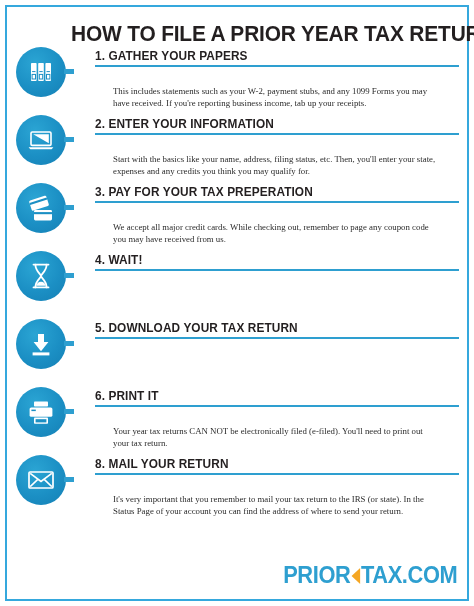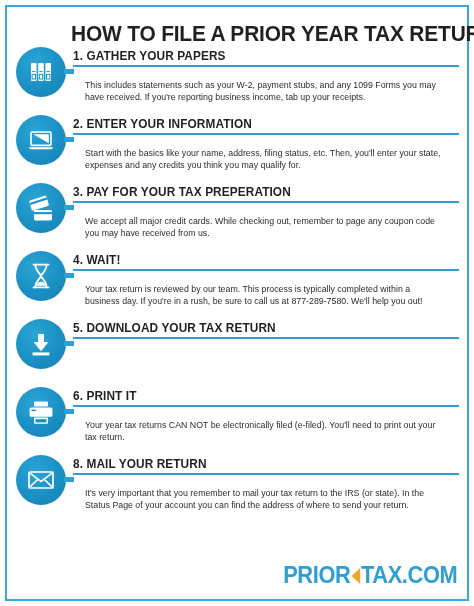--- a/index.html
+++ b/index.html
@@ -62,21 +62,21 @@
   .steps {
     position: absolute;
     left: 0;
     top: 40px;
     right: 0;
   }
 
   .step {
     position: relative;
     min-height: 64px;
-    padding-left: 66px;
+    padding-left: 88px;
     padding-right: 8px;
     margin-bottom: 4px;
     box-sizing: border-box;
   }
 
   .badge {
     position: absolute;
     left: 9px;
     top: 0px;
     width: 50px;
@@ -115,25 +115,25 @@
   }
 
   .rule {
     height: 2px;
     background: #2e9fd0;
     margin-bottom: 5px;
     width: 100%;
   }
 
   .step-body {
-    font-family: Liberation Sans, sans-serif;
+    font-family: Liberation Serif, serif;
     font-size: 8.8px;
     line-height: 12.3px;
     color: #2b2b2b;
-    margin: 12px;
+    margin: 18px;
     padding-right: 4px;
   }
 
   .logo {
     position: absolute;
     right: 10px;
     bottom: 10px;
     display: flex;
     align-items: center;
     font-family: "Liberation Sans Narrow", "Liberation Sans", sans-serif;
@@ -229,21 +229,20 @@
               <line x1="5.5" y1="26.4" x2="20.5" y2="26.4"></line>
               <path d="M7.4 3.6 C7.4 10.4 13 13.2 13 15 C13 16.8 7.4 19.6 7.4 26.4"></path>
               <path d="M18.6 3.6 C18.6 10.4 13 13.2 13 15 C13 16.8 18.6 19.6 18.6 26.4"></path>
             </g>
             <path d="M9.4 22.4 C10.6 20.2 15.4 20.2 16.6 22.4 L17.6 24.8 H8.4 Z" fill="#ffffff"></path>
           </svg>
         </div>
         <div class="connector"></div>
         <div class="step-head">4. WAIT!</div>
         <div class="rule"></div>
-        <p class="step-body">Your tax return is reviewed by our team. This process is typically completed within a business day. If you're in a rush, be sure to call us at 877-289-7580. We'll help you out!</p>
       </div>
 
       <div class="step">
         <div class="badge">
           <svg width="28" height="28" viewBox="0 0 28 28">
             <g fill="#ffffff">
               <rect x="11" y="4" width="6" height="9"></rect>
               <path d="M6.6 12 H21.4 L14 21.2 Z"></path>
               <path d="M5.6 22.4 H22.4 V25.4 H5.6 Z"></path>
             </g>

